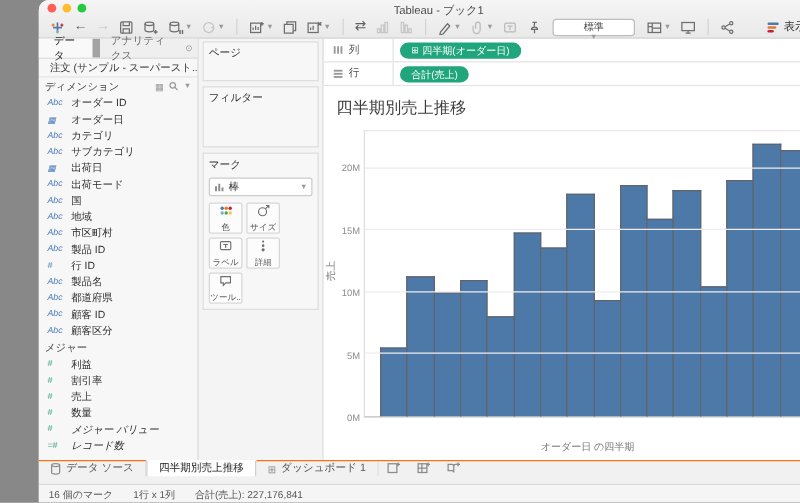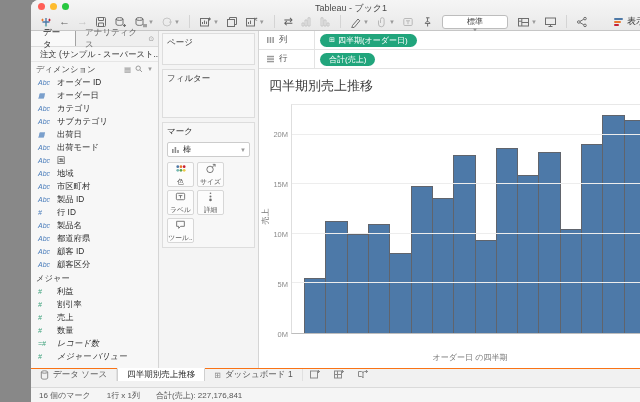--- a/index.html
+++ b/index.html
@@ -28,21 +28,21 @@
     background:#fff; border:1px solid #bdbdbd; border-radius:3px; font-size:8px; color:#444; padding:0 3px; margin:0 3px;flex-direction:column;}
   .showme { margin-left:auto; display:flex; align-items:center; gap:4px; font-size:9px; color:#333; }
   .showme-icon { display:flex; flex-direction:column; gap:1px; }
   .showme-icon i { display:block; height:2px; border-radius:1px; }
   
   .main { display:flex; height:337px; }
   
   .data-pane { width:128px; background:#f7f7f7; border-right:1px solid #d5d5d5; display:flex; flex-direction:column; }
   .pane-tabs { display:flex; align-items:stretch; height:16px; background:#efefef; border-bottom:1px solid #dcdcdc; font-size:8.5px; }
   .pane-tab { display:flex; align-items:center; padding:0 9px; color:#666; }
-  .pane-tab.active { background:#f9f9f9; color:#222; border-right:1px solid #a3a3a3;padding-left:12px; }
+  .pane-tab.active { background:#f9f9f9; color:#222; border-right:6px solid #a3a3a3;padding-left:12px; }
   .pane-pin { margin-left:auto; display:flex; align-items:center; padding-right:4px; color:#9a9a9a; font-size:7px; }
   .datasource { display:flex; align-items:center; gap:4px; height:15px; padding:0 5px; font-size:8.3px; color:#333;
     border-bottom:1px solid #e6e6e6; white-space:nowrap; overflow:hidden; }
   .section-header { display:flex; align-items:center; height:14px; padding:0 5px; font-size:8.3px; color:#444; }
   .hdr-icons { margin-left:auto; display:flex; align-items:center; gap:4px; color:#9b9b9b; font-size:7.5px; }
   .field-row { display:flex; align-items:center; height:13px; padding-left:7px; gap:4px; font-size:8.3px; color:#2e2e2e; white-space:nowrap; }
   .f-icon { width:15px; flex:0 0 15px; font-size:7px; font-style:italic; text-align:left; }
   .f-blue .f-icon { color:#4a7dbb; }
   .f-green .f-icon { color:#3fa27d; }
   .field-row.italic .f-label { font-style:italic; }
@@ -354,26 +354,26 @@
           </div>
           <div class="field-row f-green">
             <span class="f-icon">#</span>
             <span class="f-label">売上</span>
           </div>
           <div class="field-row f-green">
             <span class="f-icon">#</span>
             <span class="f-label">数量</span>
           </div>
           <div class="field-row f-green italic">
+            <span class="f-icon">#</span>
+            <span class="f-label">メジャー バリュー</span>
+          </div>
+          <div class="field-row f-green italic">
             <span class="f-icon">=#</span>
             <span class="f-label">レコード数</span>
-          </div>
-          <div class="field-row f-green italic">
-            <span class="f-icon">#</span>
-            <span class="f-label">メジャー バリュー</span>
           </div>
         </div>
     </div>
 
     <div class="cards-pane">
       <div class="card pages">
         <span>ページ</span>
       </div>
       <div class="card filters">
         <span>フィルター</span>

